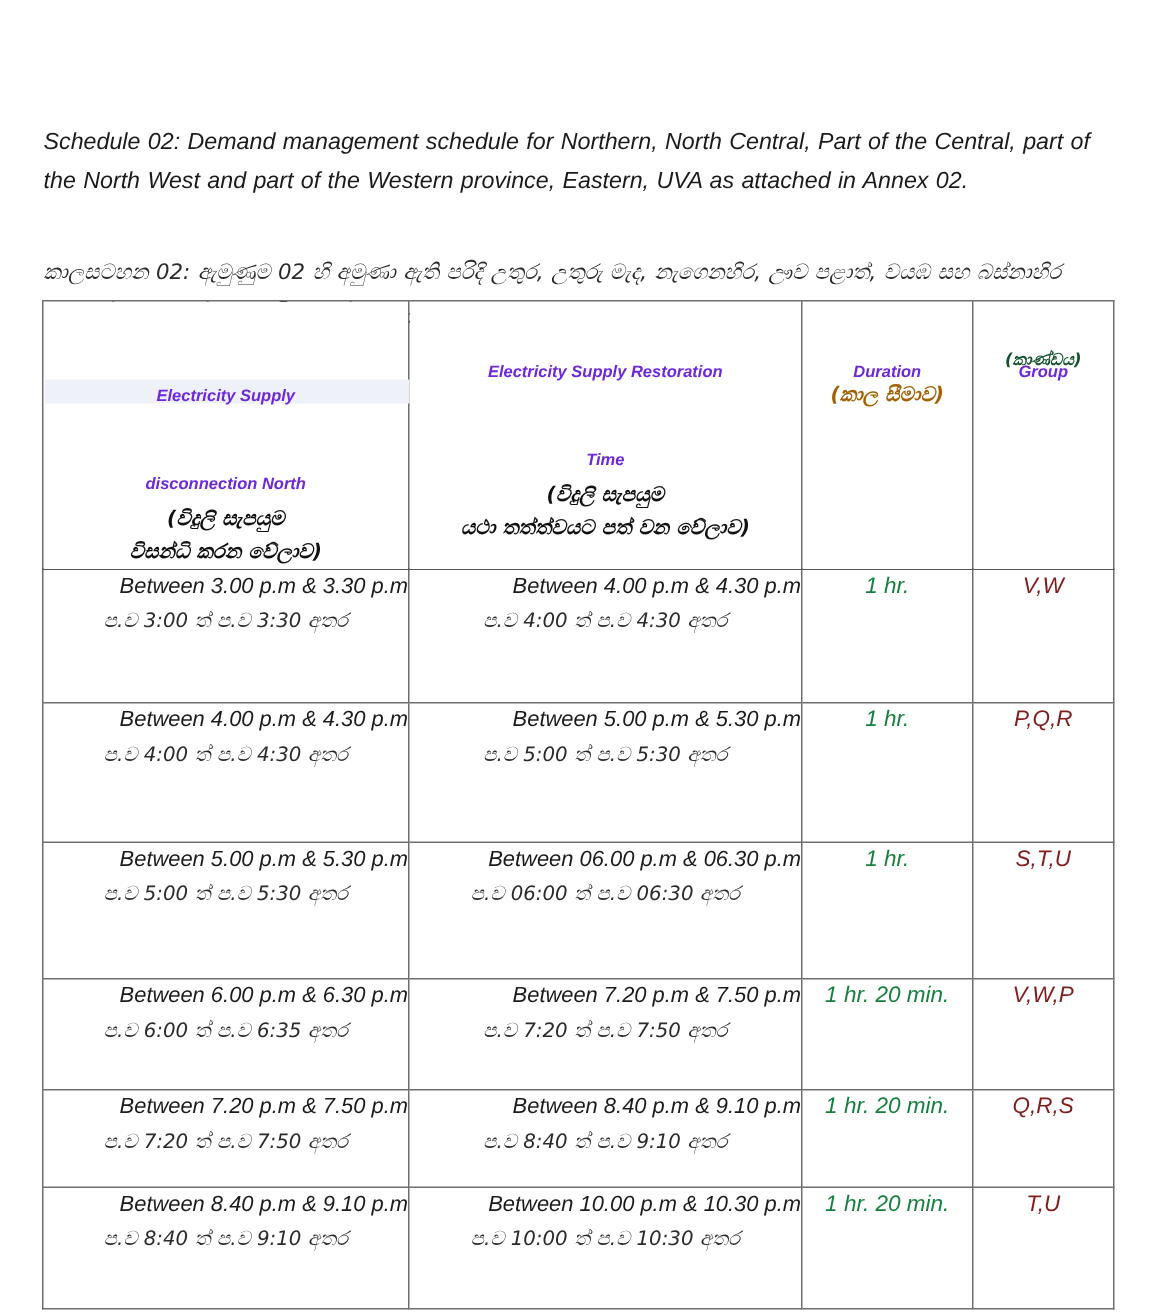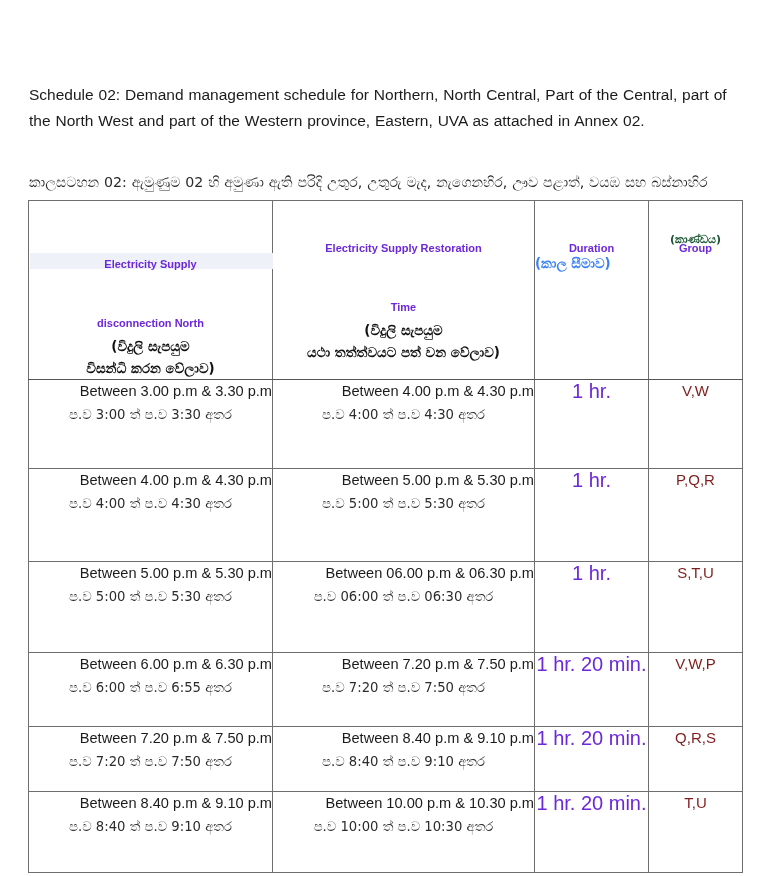--- a/index.html
+++ b/index.html
@@ -13,20 +13,21 @@
     font-family: "Liberation Sans", sans-serif;
     color: #1a1a1a;
     overflow: hidden;
   }
   .page {
     position: relative;
     width: 768px;
     height: 876px;
     box-sizing: border-box;
     padding: 0;
+    font-style: italic;
   }
 
   
   .intro-en {
     position: absolute;
     left: 29px;
     top: 66px;
     width: 715px;
     font-size: 15.5px;
     line-height: 26px;
@@ -98,22 +99,22 @@
   }
   .hdr-si-bottom {
     position: absolute;
     left: 0;
     right: 0;
     bottom: 6px;
     font-family: "DejaVu Sans", sans-serif;
     font-size: 13.4px;
     font-weight: bold;
     line-height: 20px;
-    color: #3b82f6;
-    text-align: left;
+    color: #a16207;
+    text-align: center;
   }
   .hdr-si-mid {
     position: absolute;
     left: 0;
     right: 0;
     bottom: 30px;
     font-family: "DejaVu Sans", sans-serif;
     font-size: 11px;
     font-weight: bold;
     line-height: 20px;
@@ -147,23 +148,23 @@
   }
   .t-si {
     font-family: "DejaVu Sans", sans-serif;
     font-size: 13.2px;
     line-height: 20px;
     color: #2b2b2b;
     margin-top: 3px;
     white-space: nowrap;
   }
   .t-dur {
-    font-size: 20px;
+    font-size: 15px;
     line-height: 22px;
-    color: #6d28d9;
+    color: #15803d;
     white-space: nowrap;
   }
   .t-grp {
     font-size: 15px;
     line-height: 22px;
     color: #7f1d1d;
     white-space: nowrap;
   }
   tr.tall td { height: 89px; }
   tr.tall2 td { height: 93px; }
@@ -262,21 +263,21 @@
           <div class="t-dur">1 hr.</div>
         </td>
         <td class="body-cell">
           <div class="t-grp">S,T,U</div>
         </td>
       </tr>
 
       <tr class="short">
         <td class="body-cell">
           <div class="t-en">Between 6.00 p.m &amp; 6.30 p.m</div>
-          <div class="t-si">ප.ව 6:00 ත් ප.ව 6:55 අතර</div>
+          <div class="t-si">ප.ව 6:00 ත් ප.ව 6:35 අතර</div>
         </td>
         <td class="body-cell">
           <div class="t-en">Between 7.20 p.m &amp; 7.50 p.m</div>
           <div class="t-si">ප.ව 7:20 ත් ප.ව 7:50 අතර</div>
         </td>
         <td class="body-cell">
           <div class="t-dur">1 hr. 20 min.</div>
         </td>
         <td class="body-cell">
           <div class="t-grp">V,W,P</div>

